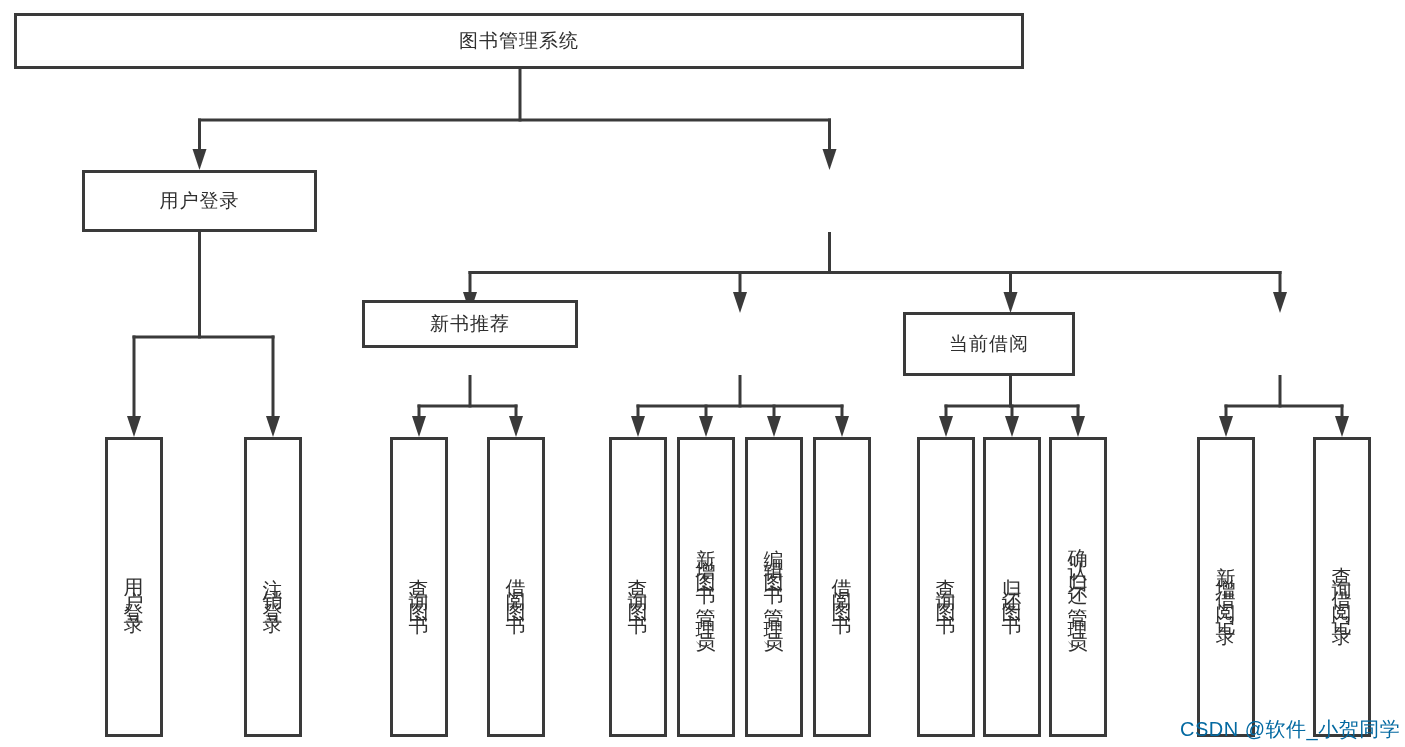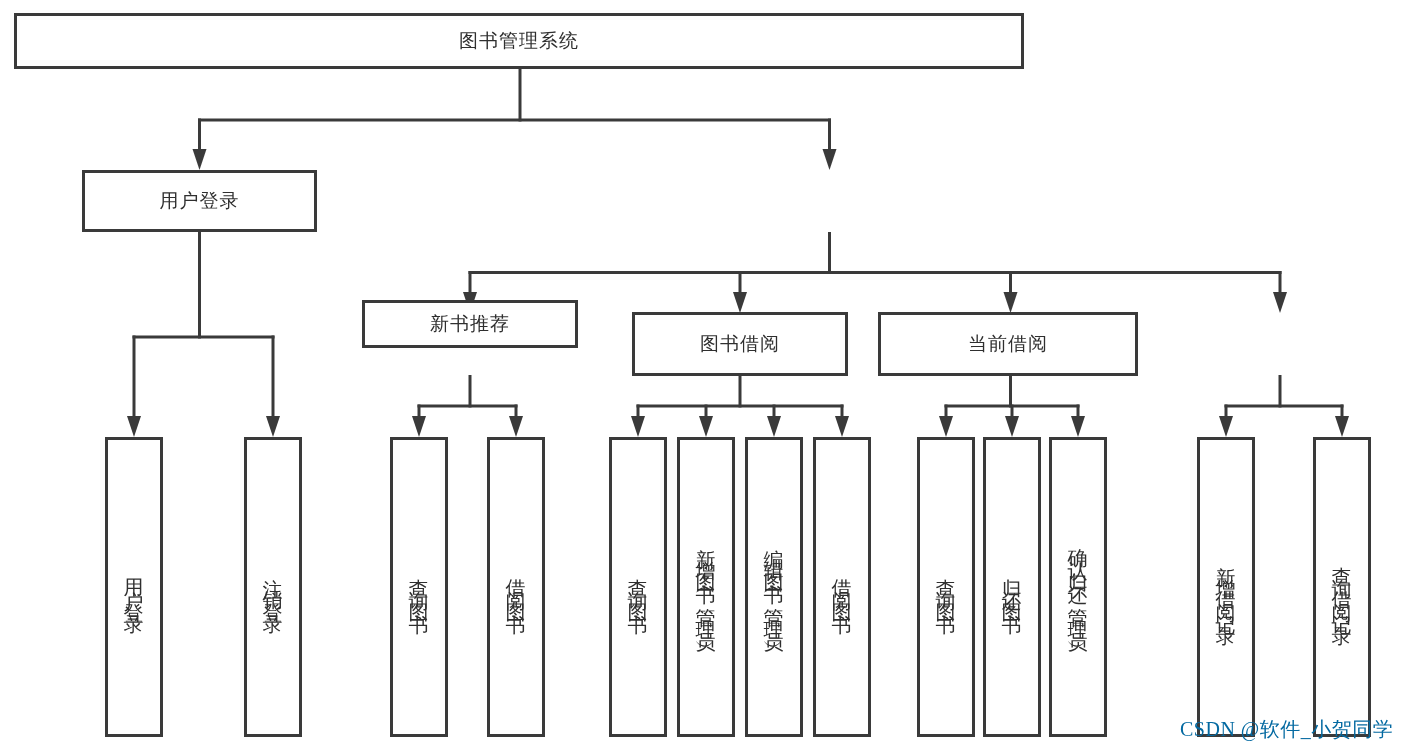--- a/index.html
+++ b/index.html
@@ -1,20 +1,20 @@
 <!DOCTYPE html>
 <html><head>
 <meta charset="utf-8">
 <style>
   html,body{margin:0;padding:0;background:#fff;}
   .stage{
     position:relative;
     width:1405px;height:747px;
     background:#fff;
-    font-family:Liberation Serif, serif;
+    font-family:Liberation Sans, sans-serif;
     overflow:hidden;
   }
   svg.connectors{
     position:absolute;left:0;top:0;z-index:0;
   }
   .node{
     position:absolute;
     background:#fff;
     border:3px solid #3a3a3a;
     box-sizing:border-box;
@@ -128,24 +128,21 @@
     <span class="hlabel">图书管理系统</span>
   </div>
 
   <div class="node h" style="left:82px;top:170px;width:235px;height:62px">
     <span class="hlabel">用户登录</span>
   </div>
 
   <div class="node h" style="left:362px;top:300px;width:216px;height:48px">
     <span class="hlabel">新书推荐</span>
   </div>
-  <div class="node h" style="left:632px;top:312px;width:216px;height:64px">
-    <span class="hlabel">图书借阅</span>
-  </div>
-  <div class="node h" style="left:878px;top:312px;width:260px;height:64px">
+  <div class="node h" style="left:903px;top:312px;width:172px;height:64px">
     <span class="hlabel">当前借阅</span>
   </div>
 
   <div class="node v" style="left:105px;top:437px">
     <span class="vlabel">用户登录</span>
   </div>
   <div class="node v" style="left:244px;top:437px">
     <span class="vlabel">注销登录</span>
   </div>
 

